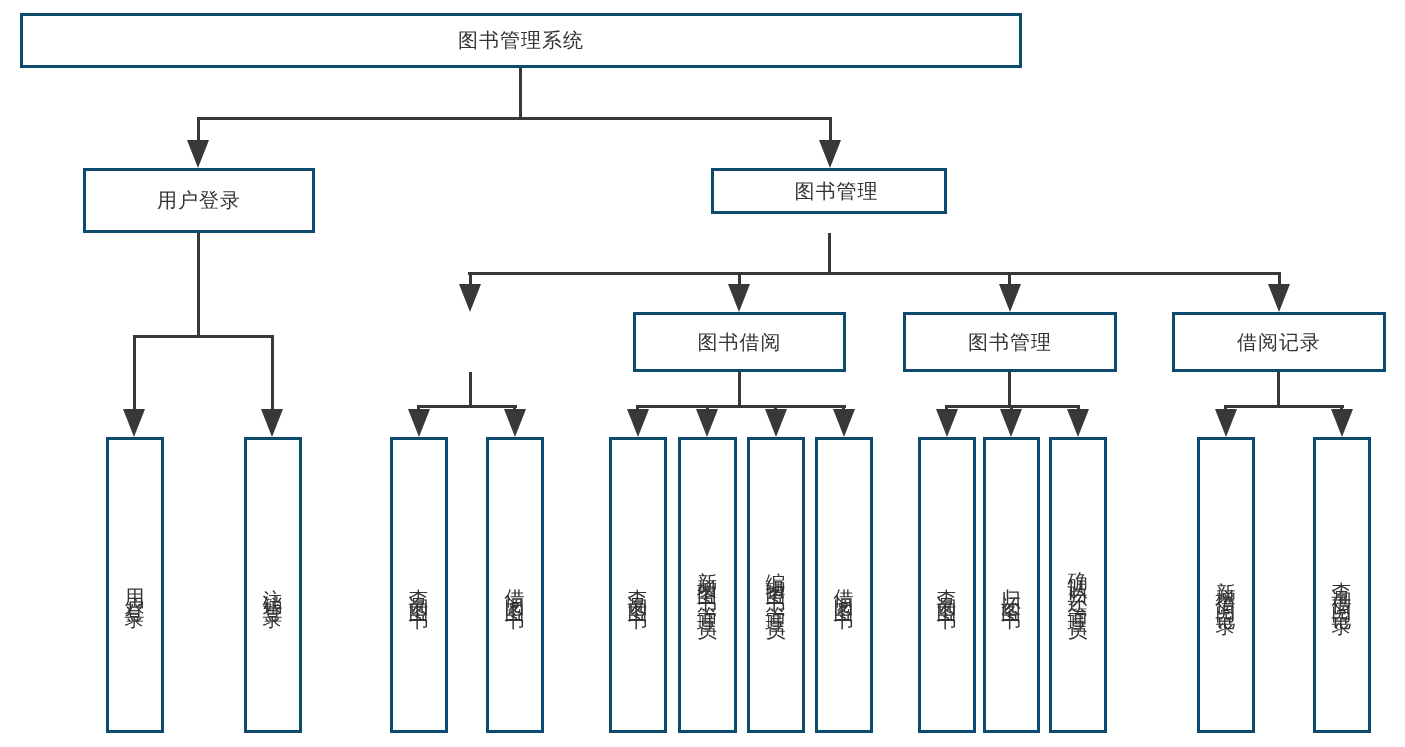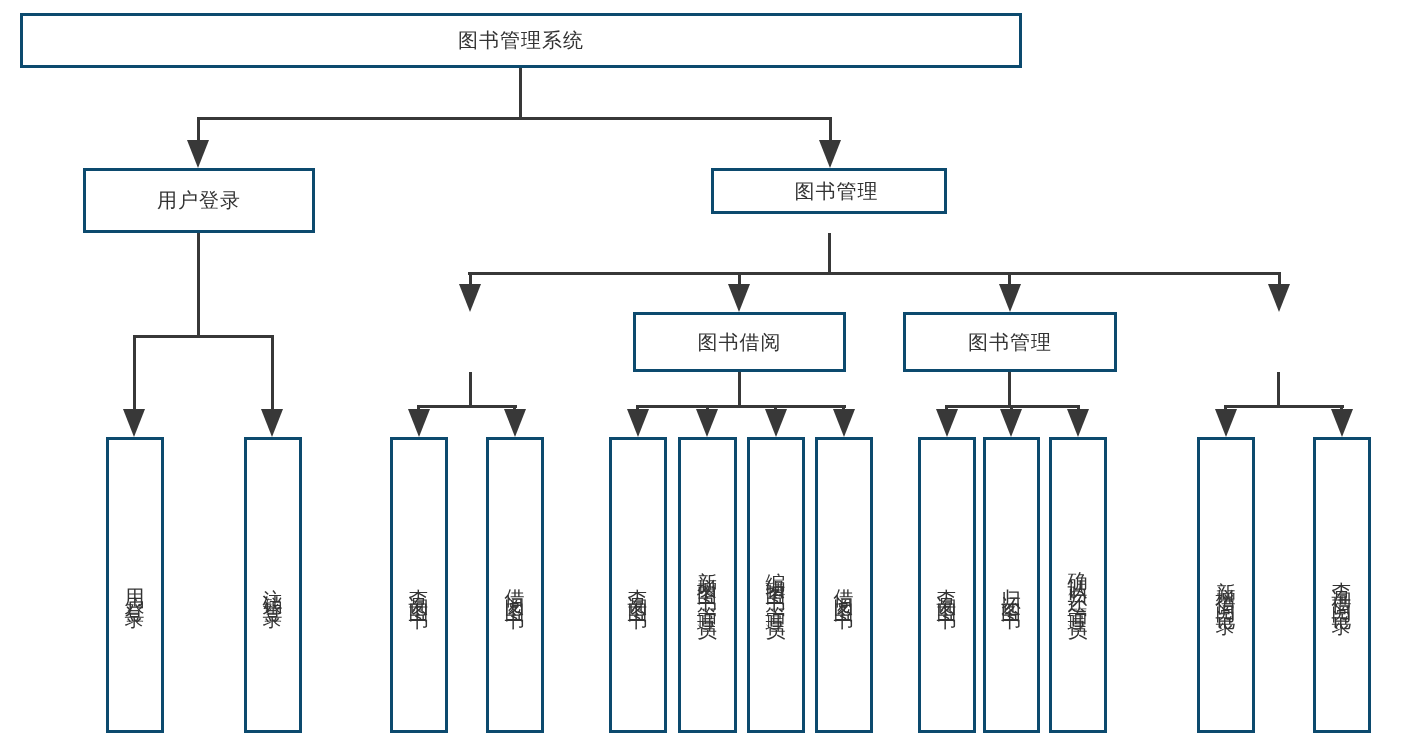--- a/index.html
+++ b/index.html
@@ -89,20 +89,21 @@
   <div class="vline" style="left:738px; top:272px; height:16px;"></div>
   <div class="vline" style="left:1008px; top:272px; height:16px;"></div>
   <div class="vline" style="left:1278px; top:272px; height:16px;"></div>
   <div class="arrow" style="left:459px; top:284px;"></div>
   <div class="arrow" style="left:728px; top:284px;"></div>
   <div class="arrow" style="left:999px; top:284px;"></div>
   <div class="arrow" style="left:1268px; top:284px;"></div>
 
   <div class="box" style="left:633px; top:312px; width:213px; height:60px;">图书借阅</div>
   <div class="box" style="left:903px; top:312px; width:214px; height:60px;">图书管理</div>
+  <div class="box" style="left:1172px; top:312px; width:214px; height:60px;">借阅记录</div>
 
   <div class="vline" style="left:469px; top:372px; height:36px;"></div>
   <div class="hline" style="left:417px; top:405px; width:100px;"></div>
   <div class="vline" style="left:417px; top:405px; height:8px;"></div>
   <div class="vline" style="left:513px; top:405px; height:8px;"></div>
   <div class="arrow" style="left:408px; top:409px;"></div>
   <div class="arrow" style="left:504px; top:409px;"></div>
 
   <div class="vline" style="left:738px; top:372px; height:36px;"></div>
   <div class="hline" style="left:636px; top:405px; width:210px;"></div>

